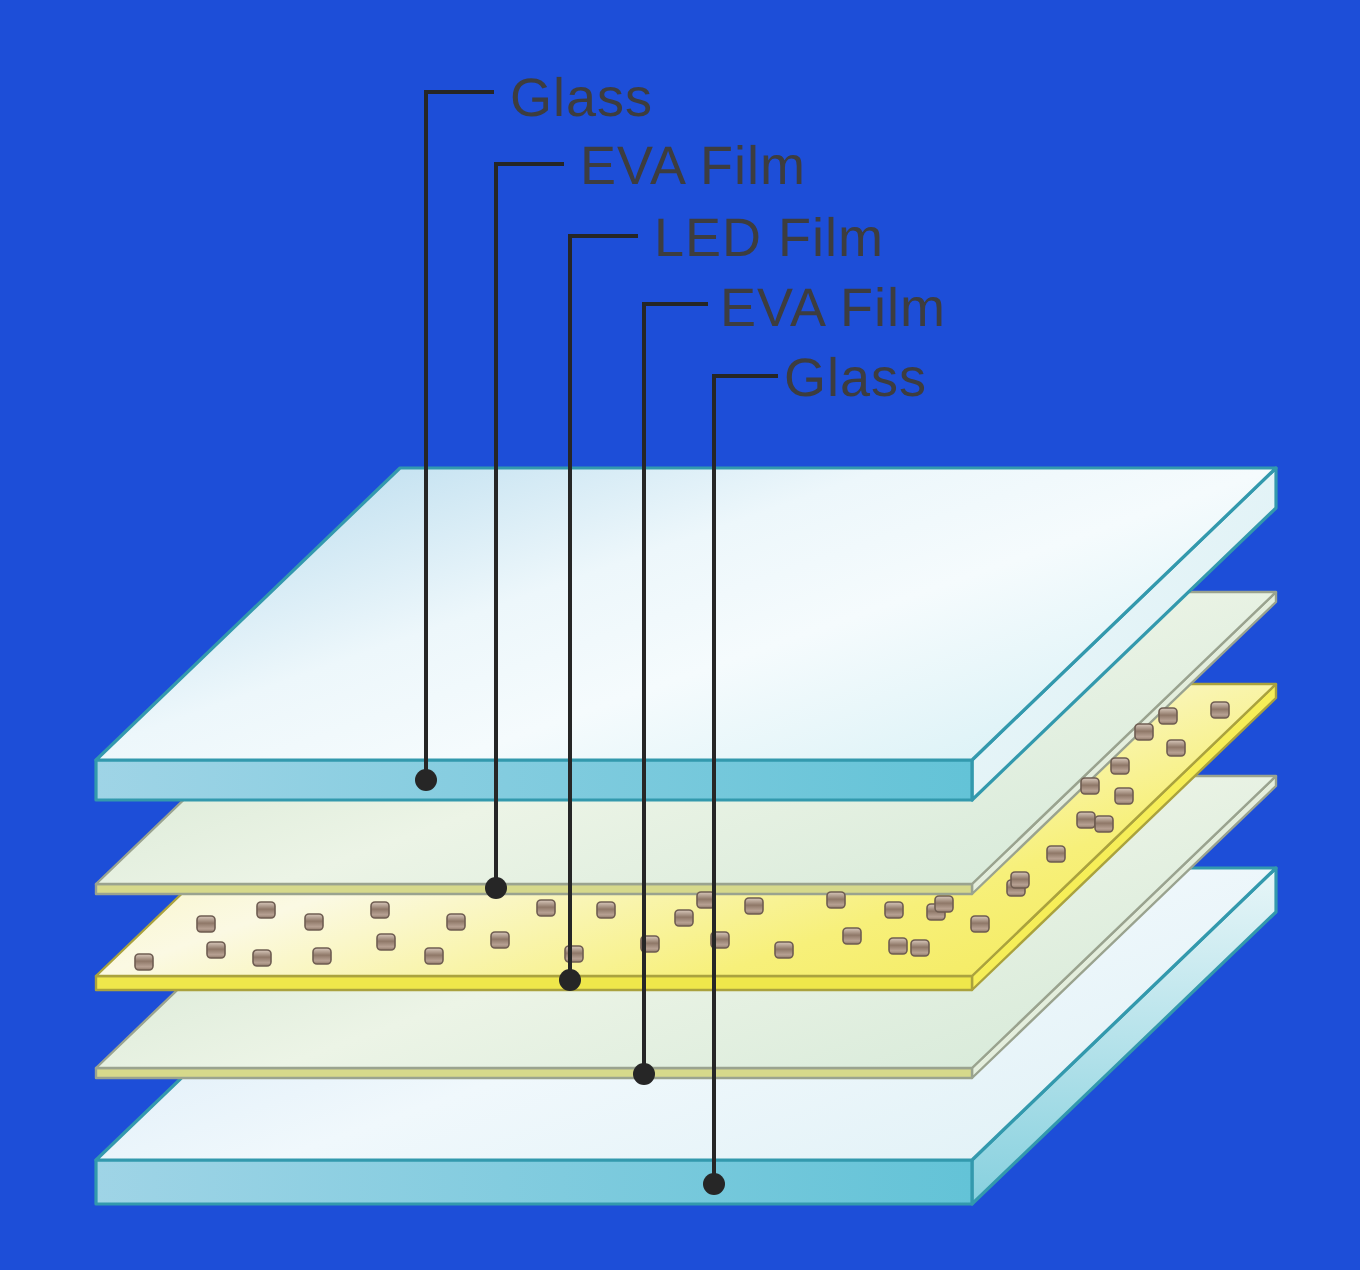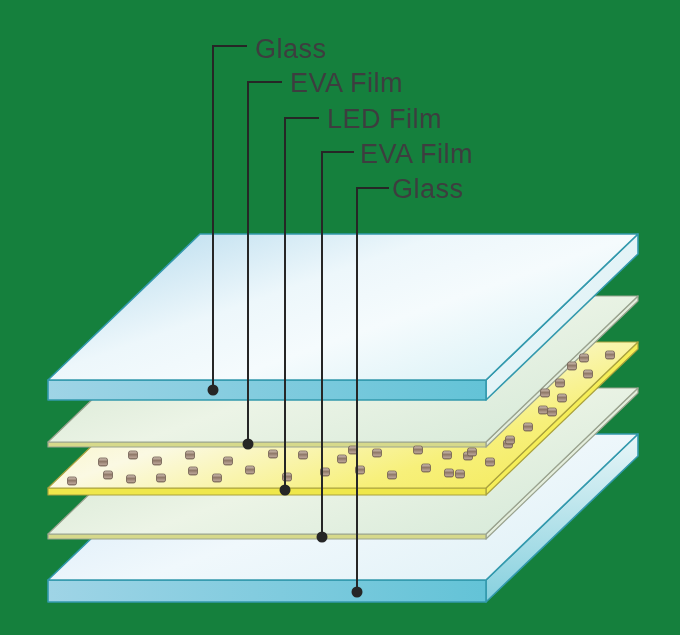--- a/index.html
+++ b/index.html
@@ -5,21 +5,21 @@
   html, body {
     margin: 0;
     padding: 0;
     background: #ffffff;
     font-family: "Liberation Sans", sans-serif;
   }
   #stage {
     position: relative;
     width: 680px;
     height: 635px;
-    background: #15803d;
+    background: #1d4ed8;
     overflow: hidden;
     text-decoration: underline;
   }
   #diagram-svg {
     display: block;
     width: 680px;
     height: 635px;
   }
   .layer-label {
     font-family: "Liberation Sans", sans-serif;

